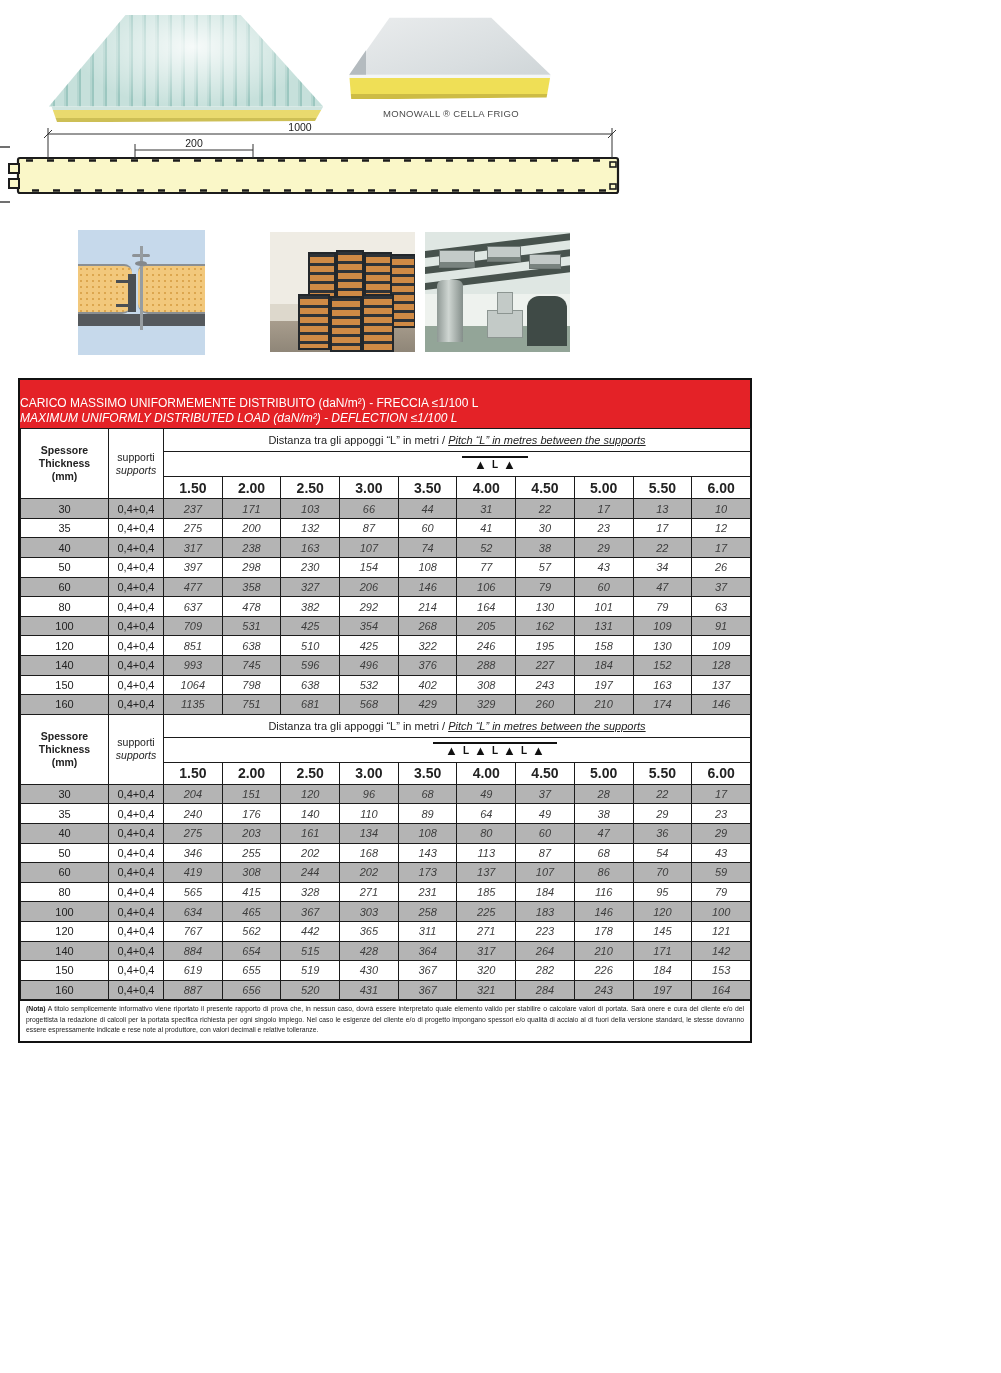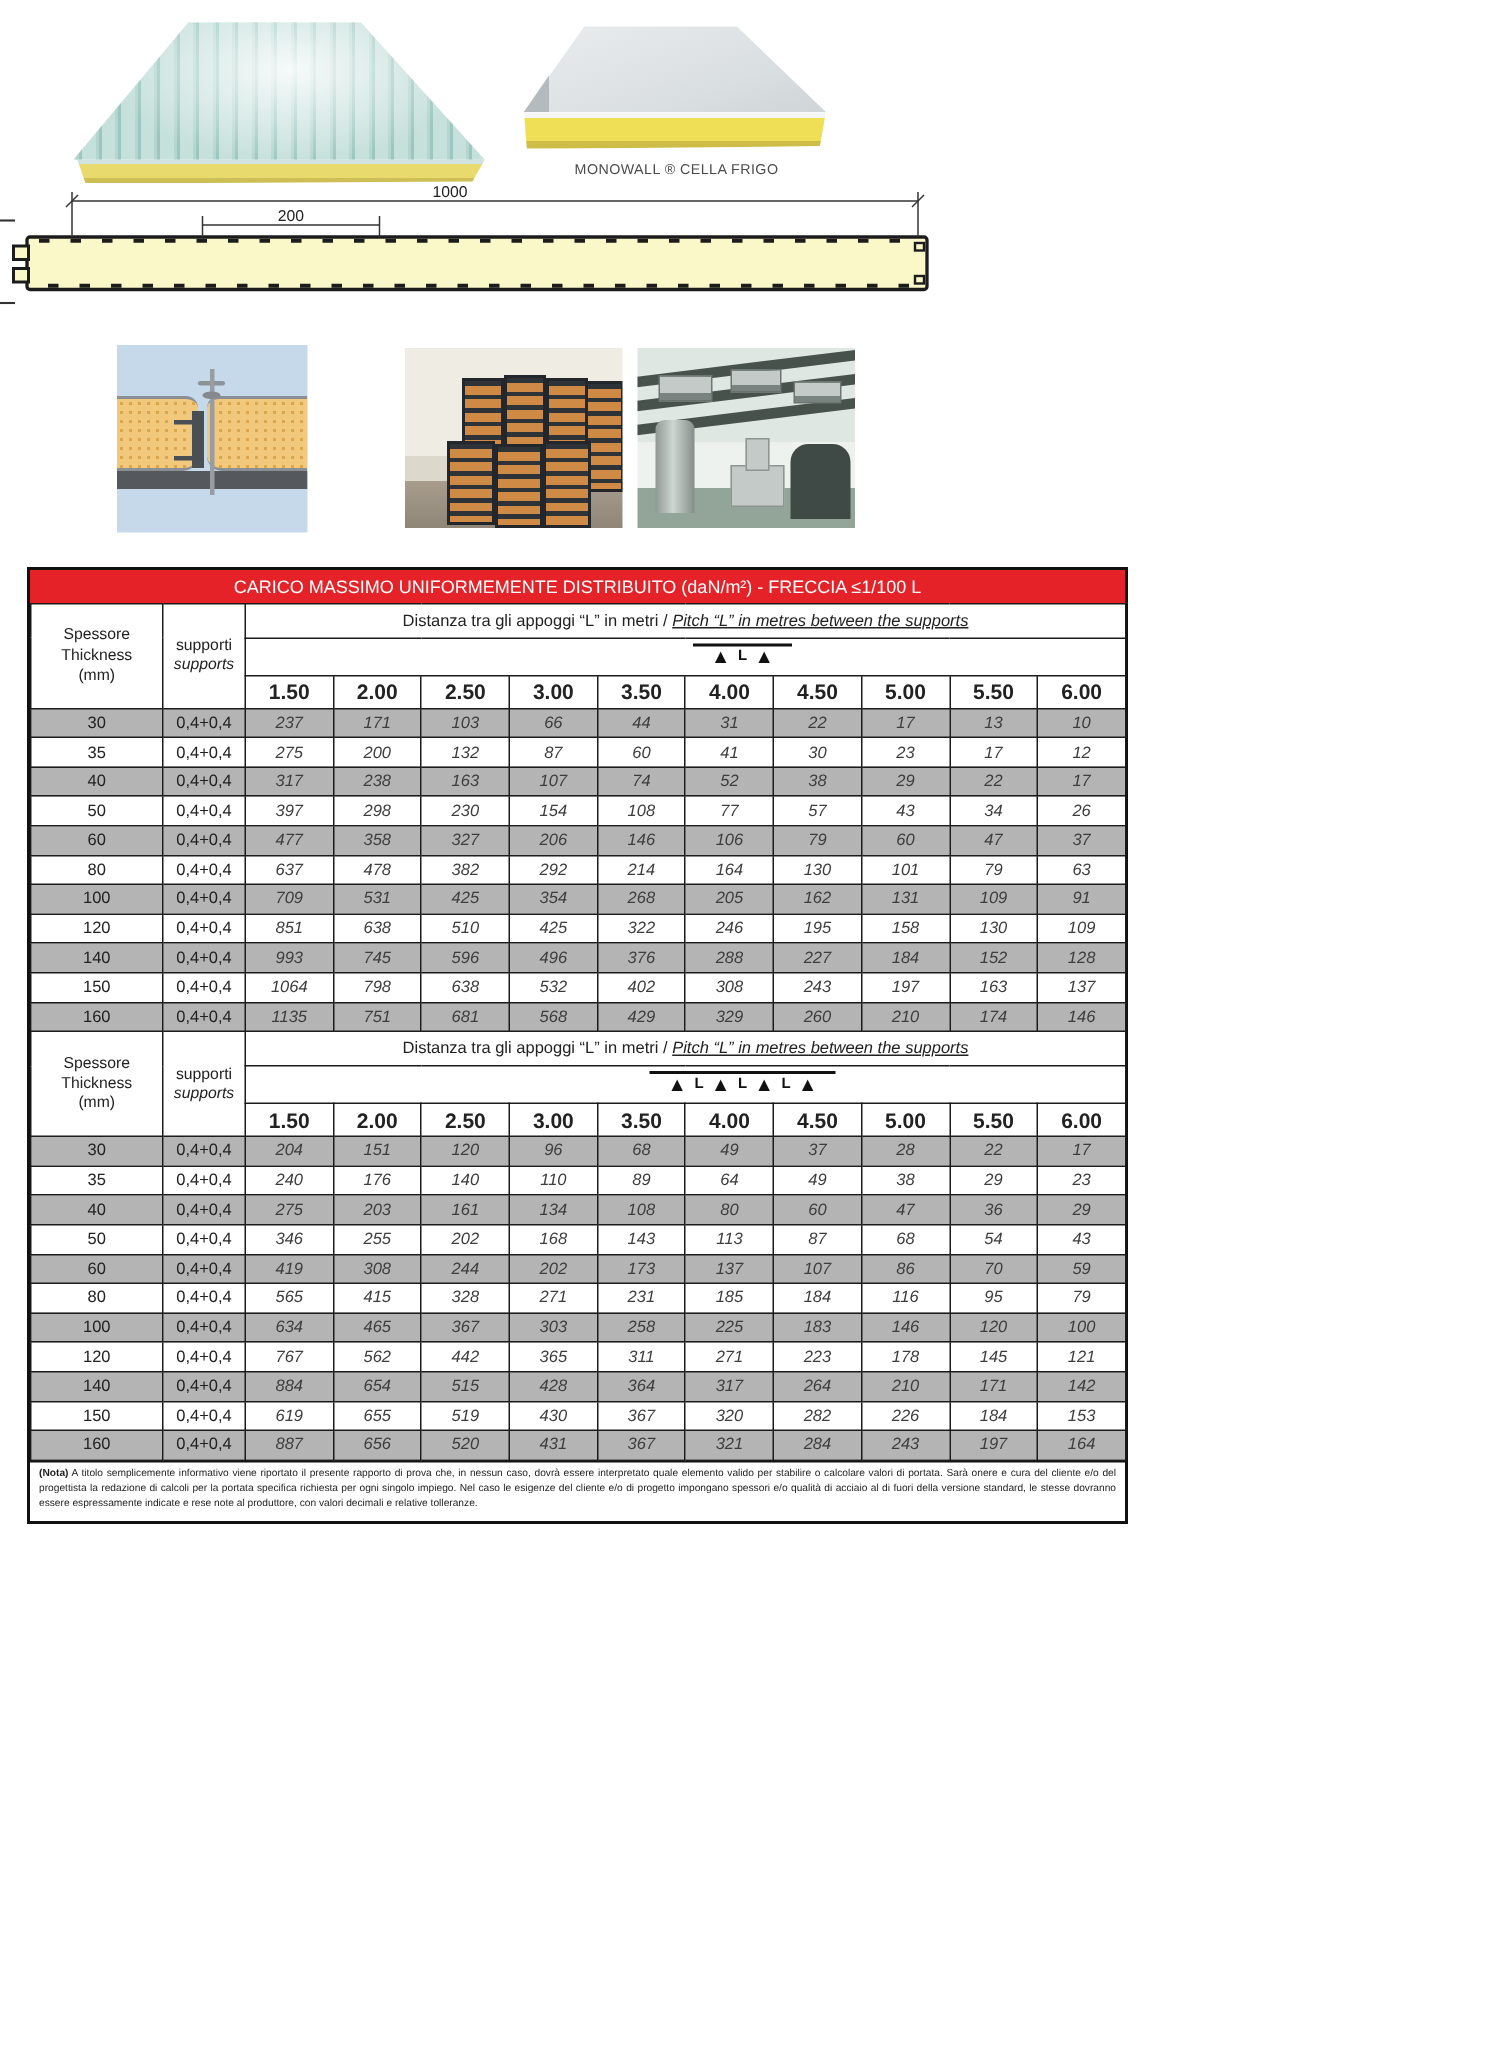--- a/index.html
+++ b/index.html
@@ -64,26 +64,26 @@
     background:linear-gradient(180deg,#dfe7e3 0 52%,#eef2ee 52% 78%,#93a598 78% 100%);}
   .beam-diag{position:absolute;height:7px;background:#47524d;transform:rotate(-7deg);}
   .evap{position:absolute;background:linear-gradient(180deg,#c3cac8 0 70%,#79837f 70%);border:1px solid #6d7673;}
   .tank{position:absolute;left:12px;top:48px;width:26px;height:62px;border-radius:6px 6px 0 0;
     background:linear-gradient(90deg,#8f9995,#cfd6d2 45%,#848e8a);}
   .machine{position:absolute;right:3px;top:64px;width:40px;height:50px;border-radius:12px 12px 0 0;background:#3f4a46;}
   .box-eq{position:absolute;background:#c3cac7;border:1px solid #8c9591;}
 
   
   .table-wrap{position:absolute;left:18px;top:378px;width:730px;border:2px solid #111;background:#fff;}
-  .red-head{background:#e42227;color:#fff;text-align:center;padding:4px 0 3px;line-height:1.22;}
+  .red-head{background:#e42227;color:#fff;text-align:left;padding:16px 0 3px;line-height:1.22;}
   .red-head .l1{font-size:12px;}
   .red-head .l2{font-size:12px;font-style:italic;}
   table.load{border-collapse:collapse;table-layout:fixed;width:100%;}
   table.load th,table.load td{border:1.5px solid #1b1b1b;text-align:center;vertical-align:middle;padding:0;}
-  .c-thhdr{font-size:10.5px;font-weight:normal;white-space:pre-line;line-height:1.25;}
+  .c-thhdr{font-size:10.5px;font-weight:bold;white-space:pre-line;line-height:1.25;}
   .c-suphdr{font-size:10.5px;font-weight:normal;line-height:1.25;}
   .c-suphdr .it{font-style:italic;}
   .pitchlbl{font-size:11px;font-weight:normal;height:22px;}
   .pitchlbl .it{font-style:italic;text-decoration:underline;}
   .diagcell{height:24px;border-bottom:1.5px solid #1b1b1b;}
   .beam{display:inline-flex;align-items:flex-end;border-top:2.5px solid #111;
     padding:1px 12px 0;transform:translateX(38px);}
   .beam .tri{font-size:13px;line-height:11px;color:#111;}
   .beam .seg{font-size:10px;line-height:11px;padding:0 5px;color:#111;}
   tr.colrow th{font-size:14px;font-weight:bold;height:21px;}
@@ -170,20 +170,21 @@
     <div class="evap" style="left:104px;top:22px;width:30px;height:13px"></div>
     <div class="tank"></div>
     <div class="box-eq" style="left:62px;top:78px;width:34px;height:26px"></div>
     <div class="box-eq" style="left:72px;top:60px;width:14px;height:20px"></div>
     <div class="machine"></div>
   </div>
 
   <div class="table-wrap">
     <div class="red-head">
       <div class="l1">CARICO MASSIMO UNIFORMEMENTE DISTRIBUITO (daN/m²)  - FRECCIA ≤1/100 L</div>
+      <div class="l2">MAXIMUM UNIFORMLY DISTRIBUTED LOAD  (daN/m²) - DEFLECTION ≤1/100 L</div>
     </div>
     <table class="load">
       <colgroup>
         <col style="width:88px">
           <col style="width:55px">
         <col span="10" style="width:58.7px">
       </colgroup>
       <tbody class="hdr">
         <tr>
           <th rowspan="3" class="c-thhdr">Spessore

